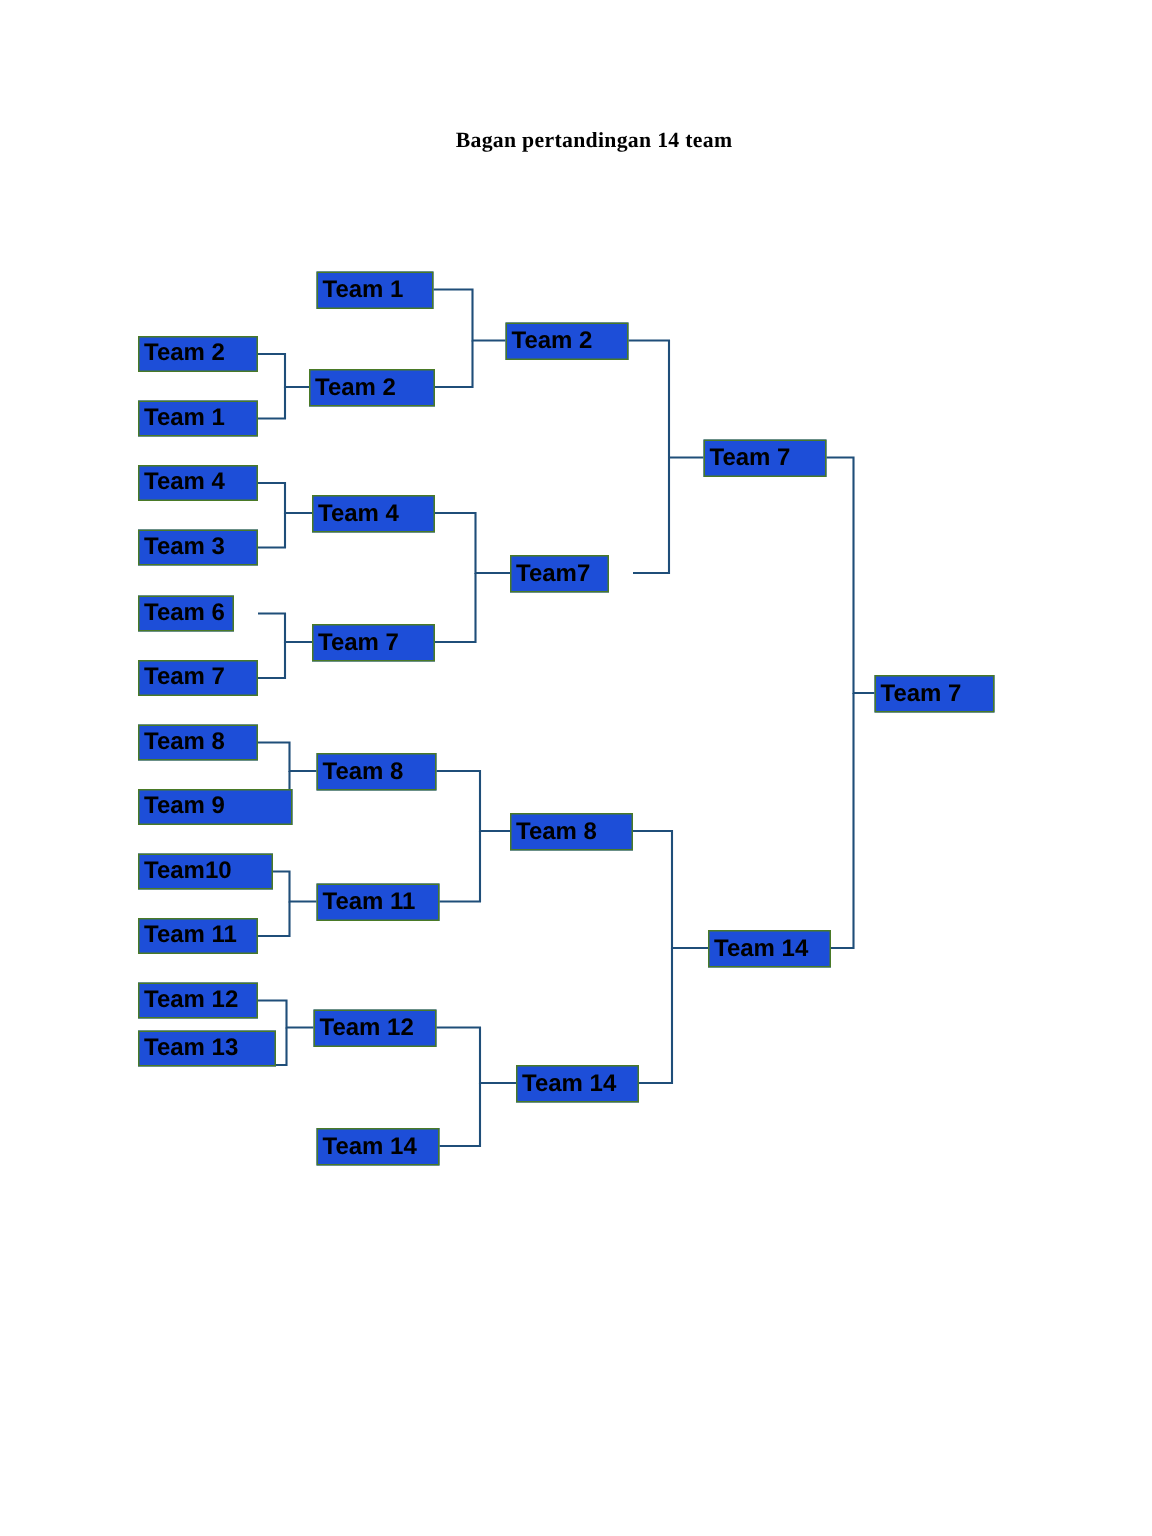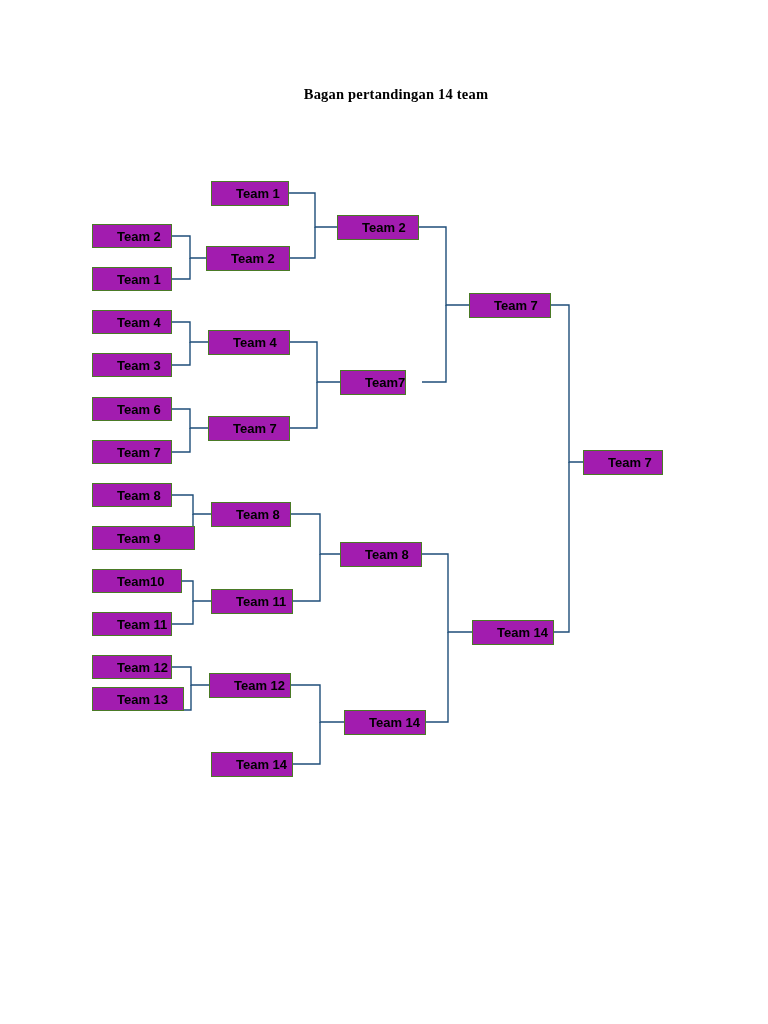--- a/index.html
+++ b/index.html
@@ -31,28 +31,28 @@
     position: absolute;
     left: 0;
     top: 0;
     width: 768px;
     height: 1024px;
   }
   .node {
     position: absolute;
     box-sizing: border-box;
     border: 1px solid #4a7a26;
-    background: #a21caf;
+    background: #1d4ed8;
     color: #000000;
-    font-size: 13px;
+    font-size: 16px;
     font-weight: bold;
     font-family: "Liberation Sans", sans-serif;
     display: flex;
     align-items: center;
-    padding-left: 24px;
+    padding-left: 3px;
     white-space: nowrap;
   }
   .node.r1 { height: 24px; }
   .node.r2 { height: 25px; }
   .node.r3 { height: 25px; }
   .node.r4 { height: 25px; }
   .node.r5 { height: 25px; }
   .connectors {
     position: absolute;
     left: 0;
@@ -107,21 +107,21 @@
 
       <path d="M551 305 L569 305 L569 462 L583 462"></path>
       <path d="M554 632 L569 632 L569 462"></path>
     </g>
   </svg>
 
   <div class="node r1" style="left:92px;top:224px;width:80px;">Team 2</div>
   <div class="node r1" style="left:92px;top:267px;width:80px;">Team 1</div>
   <div class="node r1" style="left:92px;top:310px;width:80px;">Team 4</div>
   <div class="node r1" style="left:92px;top:353px;width:80px;">Team 3</div>
-  <div class="node r1" style="left:92px;top:397px;width:80px;">Team 6</div>
+  <div class="node r1" style="left:92px;top:397px;width:64px;">Team 6</div>
   <div class="node r1" style="left:92px;top:440px;width:80px;">Team 7</div>
   <div class="node r1" style="left:92px;top:483px;width:80px;">Team 8</div>
   <div class="node r1" style="left:92px;top:526px;width:103px;">Team 9</div>
   <div class="node r1" style="left:92px;top:569px;width:90px;">Team10</div>
   <div class="node r1" style="left:92px;top:612px;width:80px;">Team 11</div>
   <div class="node r1" style="left:92px;top:655px;width:80px;">Team 12</div>
   <div class="node r1" style="left:92px;top:664px;width:92px;margin-top:23px;">Team 13</div>
 
   <div class="node r2" style="left:211px;top:181px;width:78px;">Team 1</div>
   <div class="node r2" style="left:206px;top:246px;width:84px;">Team 2</div>

